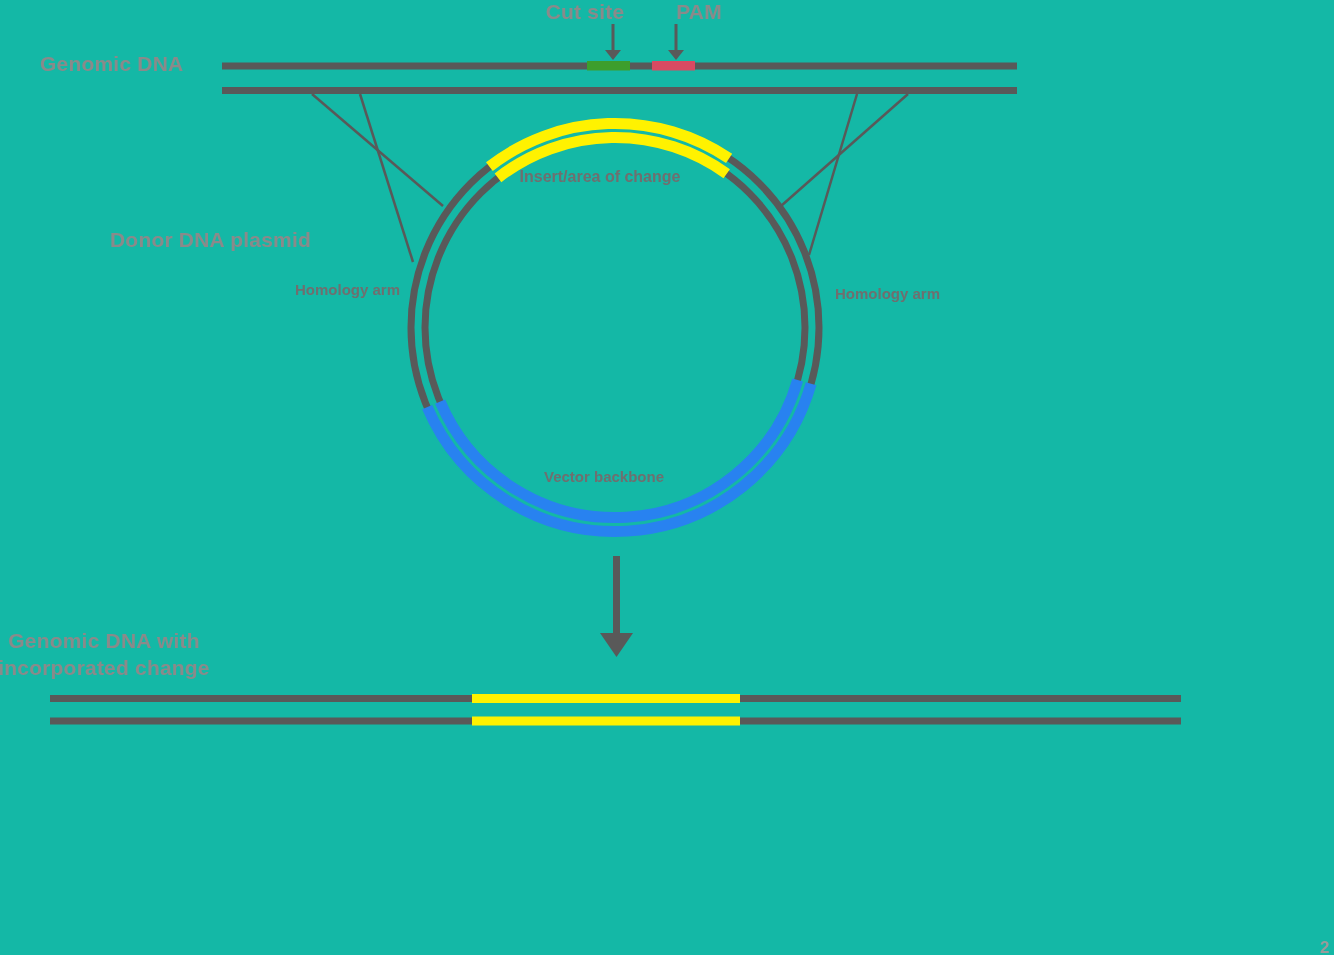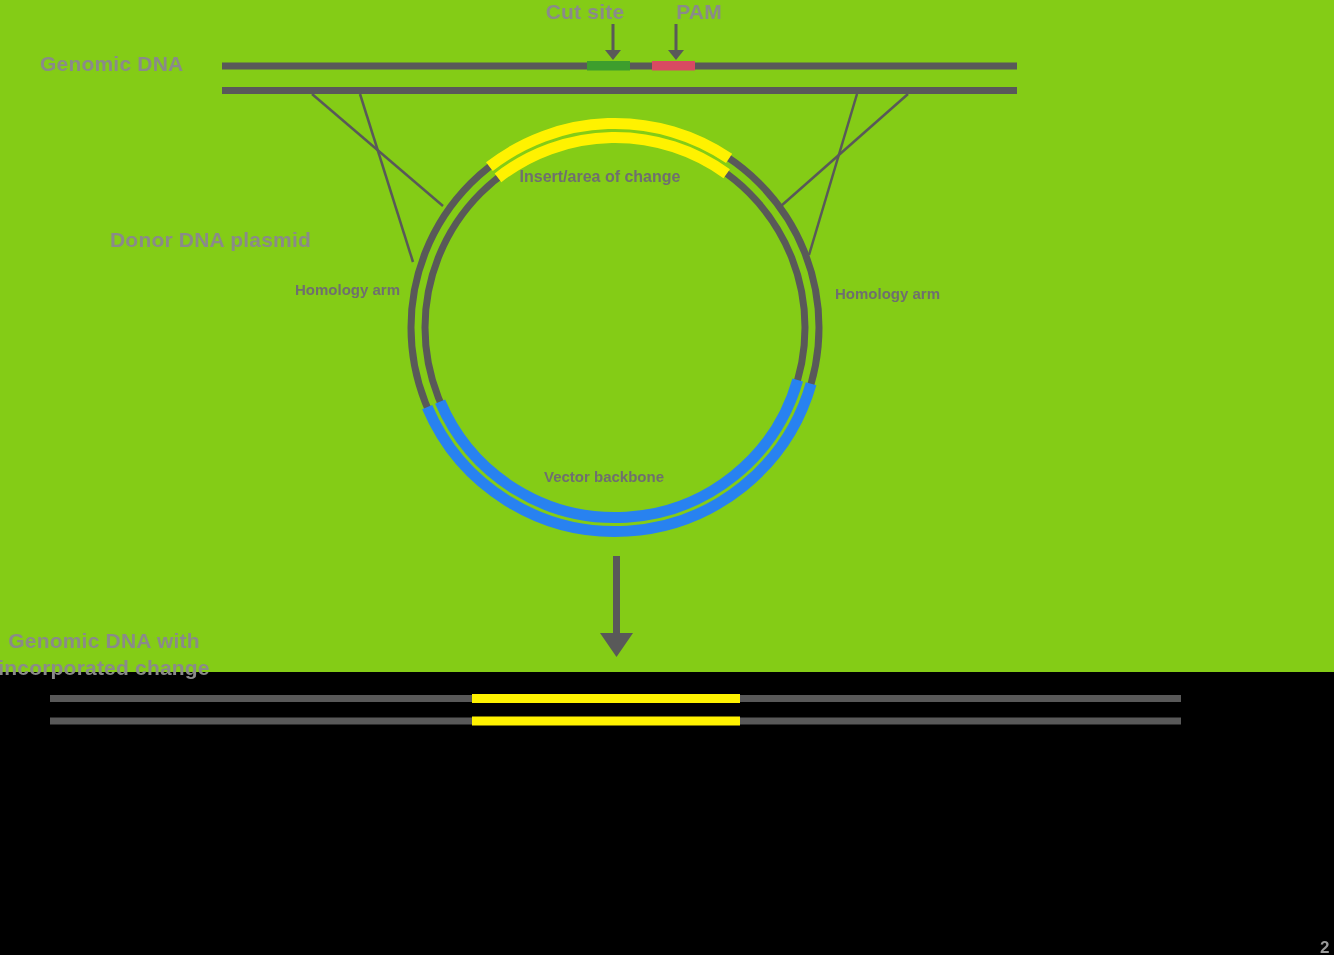--- a/index.html
+++ b/index.html
@@ -7,22 +7,22 @@
     padding: 0;
     background: #000000;
     width: 1334px;
     height: 955px;
     overflow: hidden;
     font-family: "Liberation Sans", sans-serif;
   }
   .stage {
     position: relative;
     width: 1334px;
-    height: 672px;
-    background: #84cc16;
+    height: 955px;
+    background: #14b8a6;
   }
   svg { display: block; }
   text {
     font-family: "Liberation Sans", sans-serif;
     font-weight: 700;
   }
   .lbl-big   { font-size: 21px; letter-spacing: 0.2px; }
   .lbl-med   { font-size: 16px; }
   .lbl-small { font-size: 15px; }
   .lbl-page  { font-size: 17px; font-weight: 700; }

